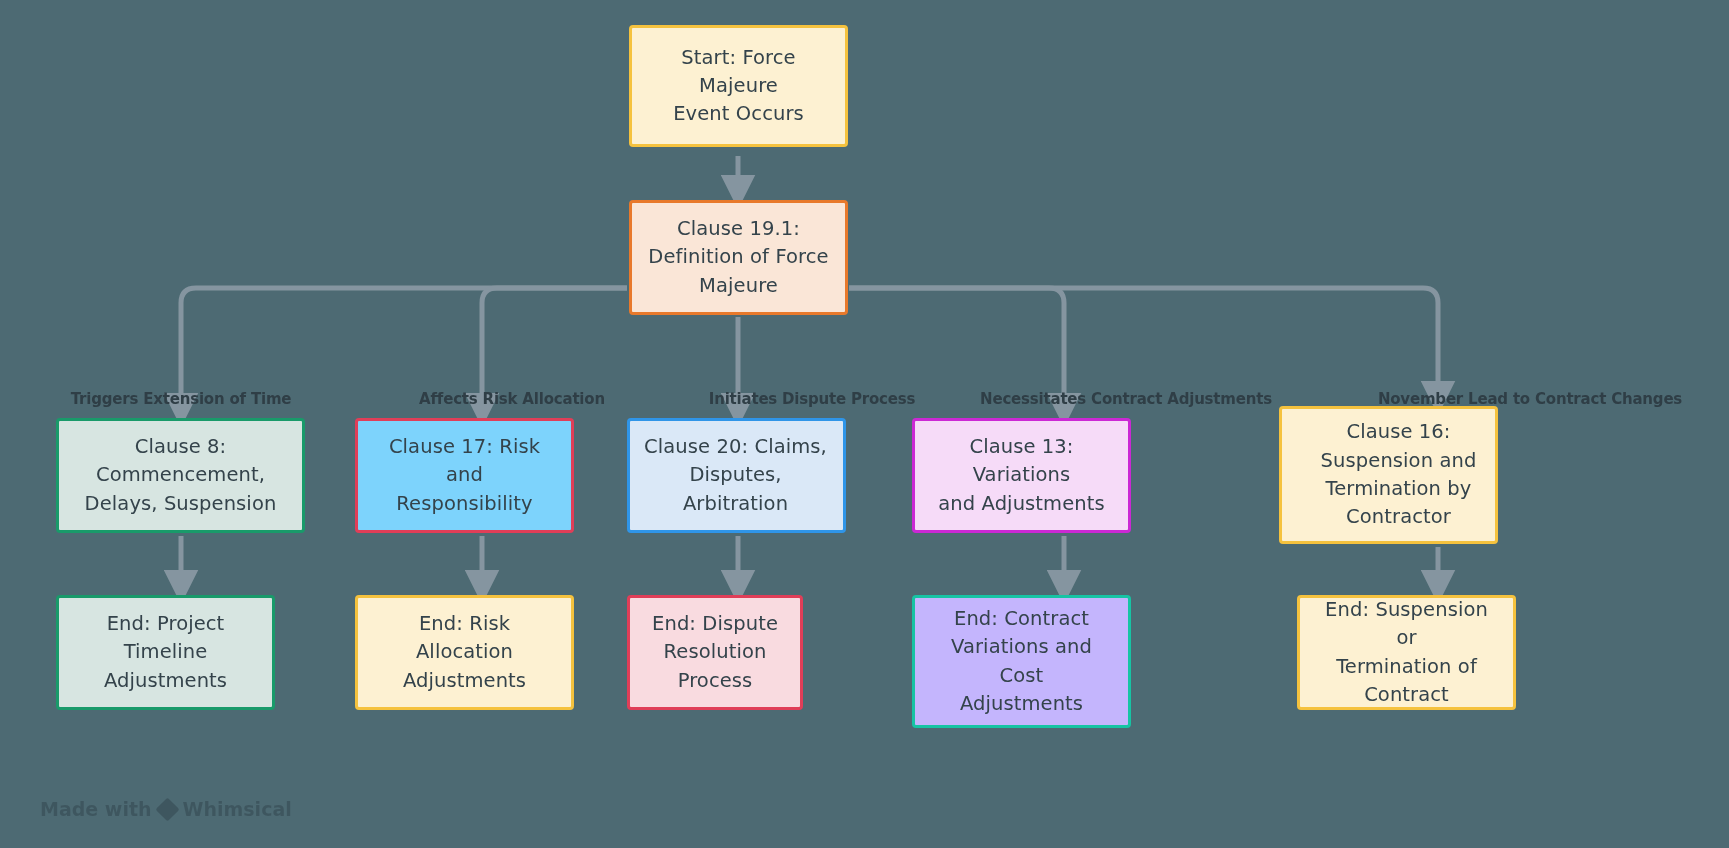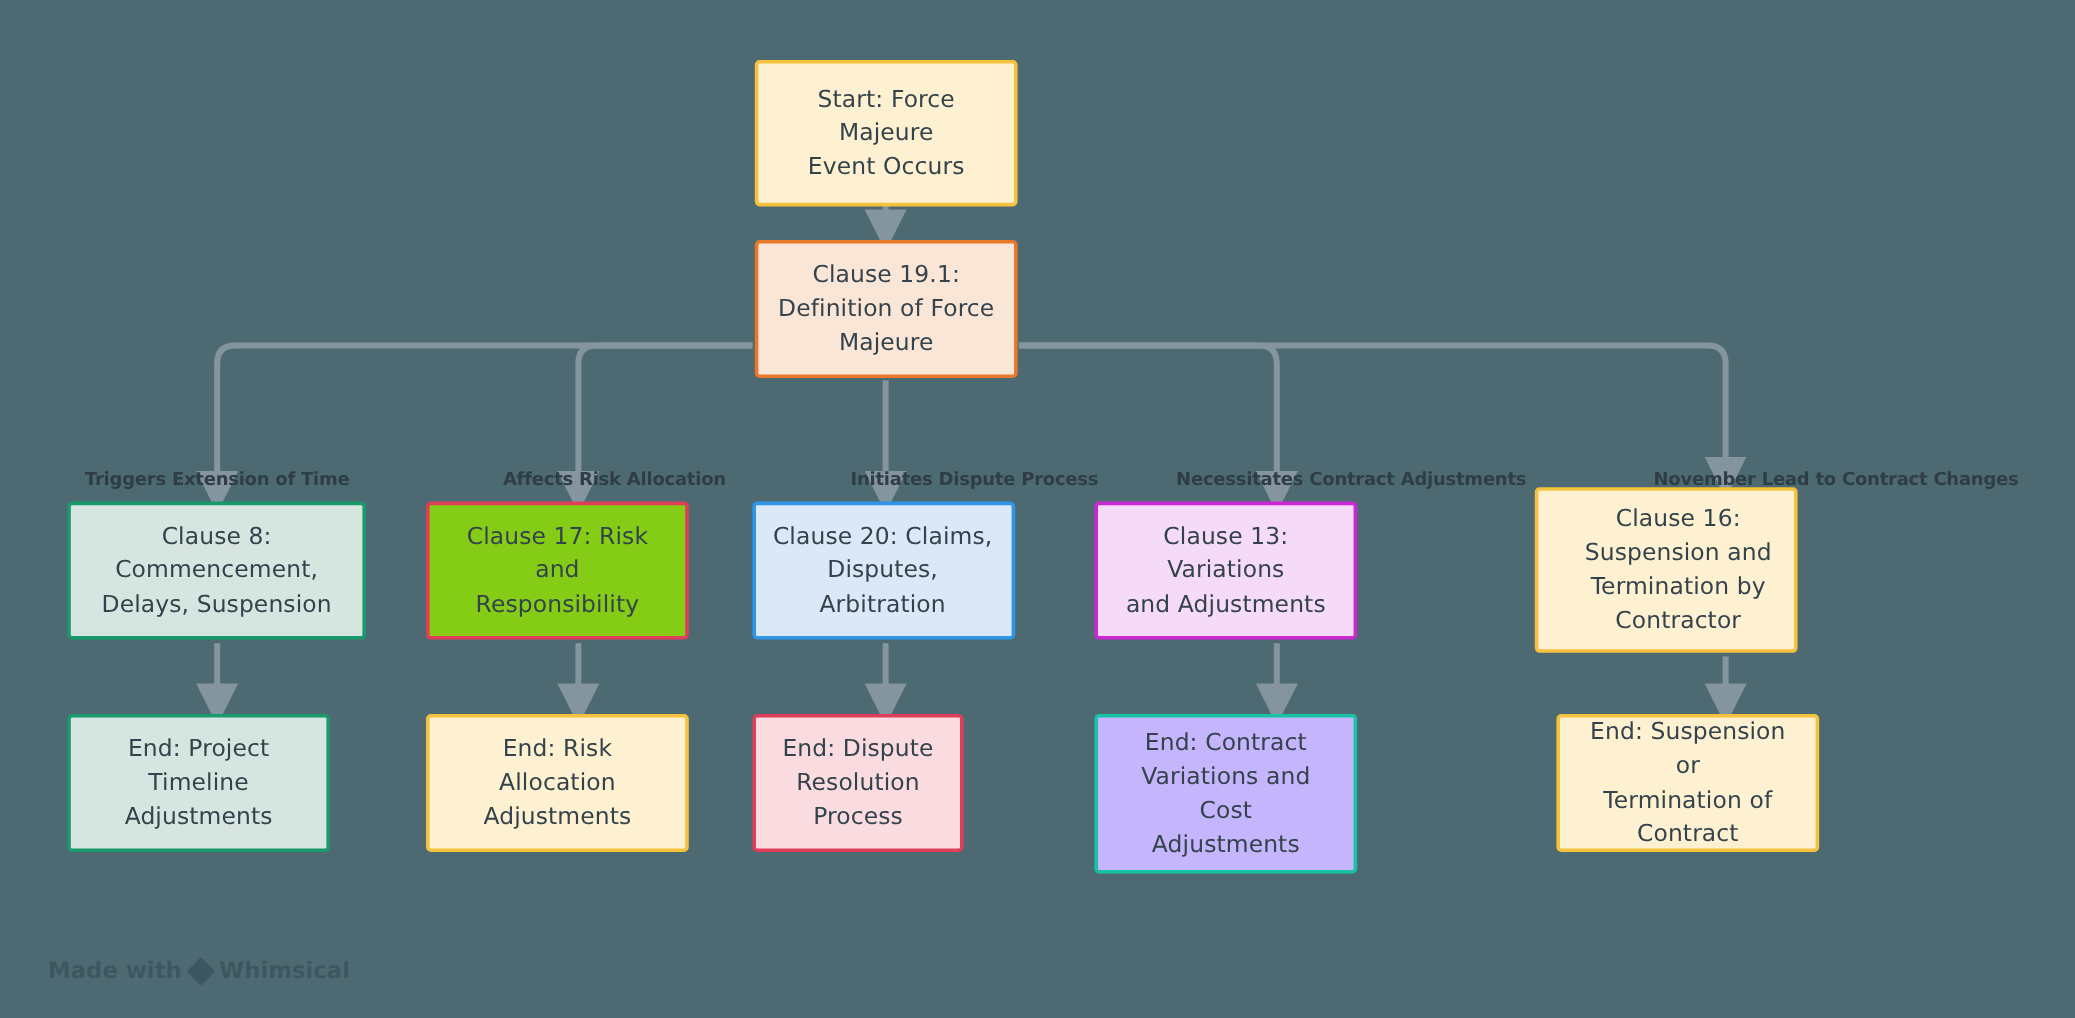--- a/index.html
+++ b/index.html
@@ -107,35 +107,35 @@
 
       <path d="M 181 536 L 181 587" marker-end="url(#arrow)"></path>
       <path d="M 482 536 L 482 587" marker-end="url(#arrow)"></path>
       <path d="M 738 536 L 738 587" marker-end="url(#arrow)"></path>
       <path d="M 1064 536 L 1064 587" marker-end="url(#arrow)"></path>
       <path d="M 1438 547 L 1438 587" marker-end="url(#arrow)"></path>
     </g>
   </svg>
 
   <div id="nodes-layer">
-      <div class="node" style="left: 629px; top: 50px; width: 219px; height: 122px; background: rgb(253, 241, 210); border-color: rgb(245, 194, 62);">
+      <div class="node" style="left: 629px; top: 25px; width: 219px; height: 122px; background: rgb(253, 241, 210); border-color: rgb(245, 194, 62);">
         <span class="node-text">Start: Force Majeure
 Event Occurs</span>
       </div>
       <div class="node" style="left: 629px; top: 200px; width: 219px; height: 115px; background: rgb(250, 230, 215); border-color: rgb(232, 121, 43);">
         <span class="node-text">Clause 19.1:
 Definition of Force
 Majeure</span>
       </div>
       <div class="node" style="left: 56px; top: 418px; width: 249px; height: 115px; background: rgb(215, 229, 225); border-color: rgb(25, 154, 106);">
         <span class="node-text">Clause 8:
 Commencement,
 Delays, Suspension</span>
       </div>
-      <div class="node" style="left: 355px; top: 418px; width: 219px; height: 115px; background: #84cc16; border-color: rgb(224, 62, 88);">
+      <div class="node" style="left: 355px; top: 418px; width: 219px; height: 115px; background: #7dd3fc; border-color: rgb(224, 62, 88);">
         <span class="node-text">Clause 17: Risk and
 Responsibility</span>
       </div>
       <div class="node" style="left: 627px; top: 418px; width: 219px; height: 115px; background: rgb(218, 232, 247); border-color: rgb(47, 149, 232); padding-left: 10px;">
         <span class="node-text">Clause 20: Claims,
 Disputes, Arbitration</span>
       </div>
       <div class="node" style="left: 912px; top: 418px; width: 219px; height: 115px; background: rgb(246, 219, 248); border-color: rgb(203, 40, 212);">
         <span class="node-text">Clause 13: Variations
 and Adjustments</span>

